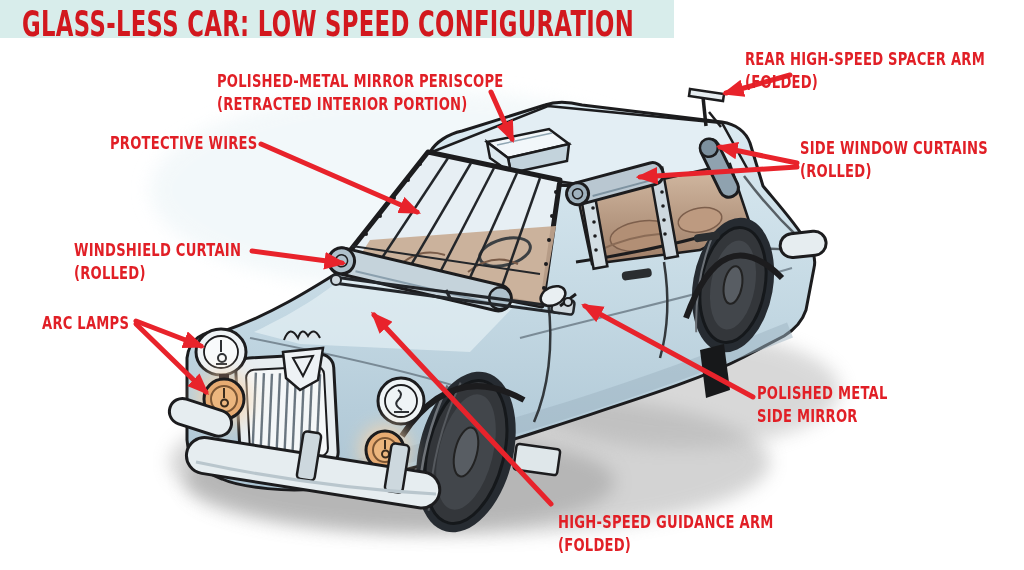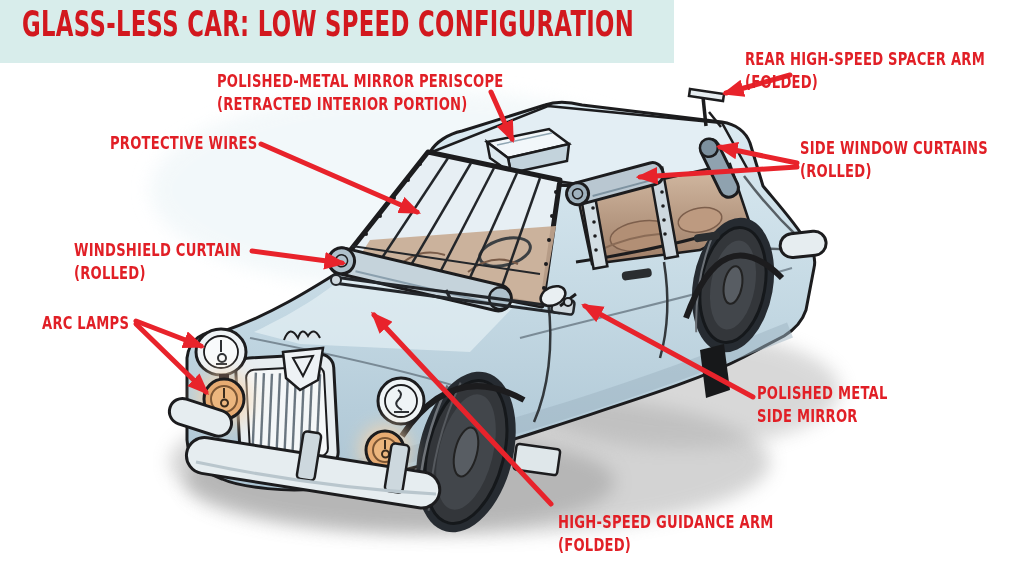--- a/index.html
+++ b/index.html
@@ -1,18 +1,18 @@
 <!DOCTYPE html>
 <html><head>
 <meta charset="utf-8">
 <style>
   html,body{margin:0;padding:0;background:#ffffff;}
   #stage{position:relative;width:1024px;height:570px;overflow:hidden;background:#ffffff;
          font-family:"DejaVu Sans",sans-serif;}
-  #banner{position:absolute;left:0;top:0;width:674px;height:63px;background:#d8edeb;z-index:2;}
+  #banner{position:absolute;left:0;top:0;width:674px;height:38px;background:#d8edeb;z-index:2;}
   #title{position:absolute;left:22px;top:0;height:47px;line-height:49px;font-size:35px;font-weight:700;
          color:#d2181e;white-space:nowrap;transform:scaleX(.65);transform-origin:0 0;letter-spacing:.5px;}
   svg.layer{position:absolute;left:0;top:0;z-index:1;}
   svg#arrows{z-index:3;pointer-events:none;}
   .lbl{position:absolute;z-index:4;font-weight:700;font-size:17.5px;line-height:23px;color:#e11f26;
        white-space:nowrap;transform:scaleX(.75);transform-origin:0 0;letter-spacing:.3px;}
 </style>
 </head>
 <body>
 

